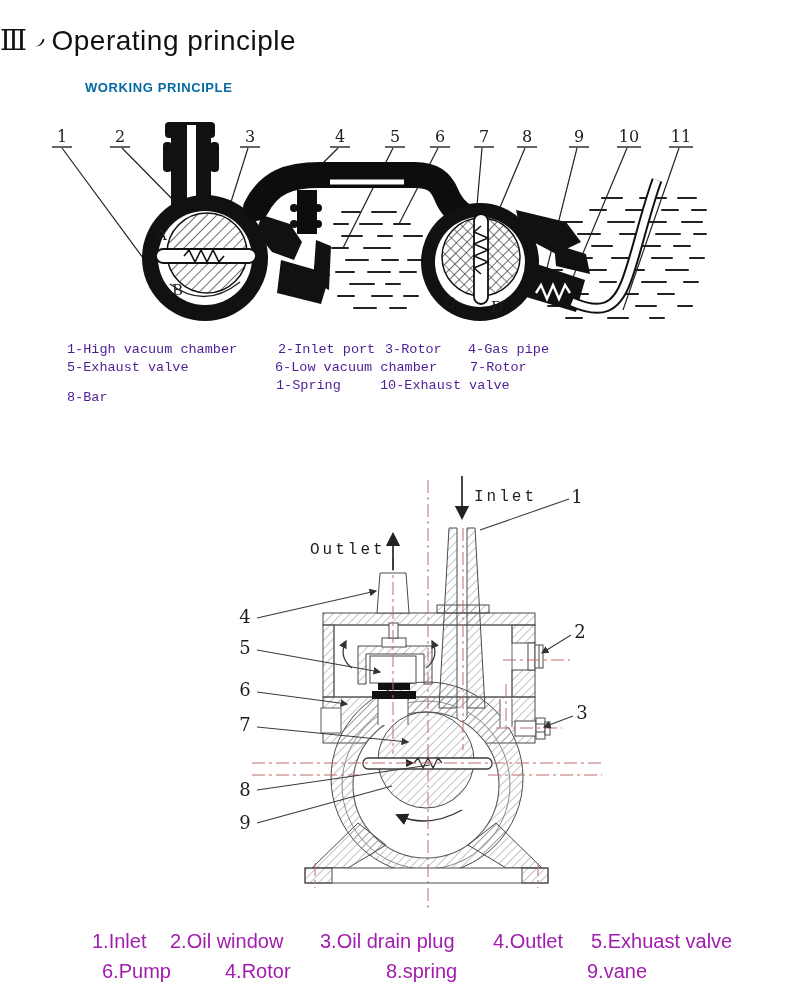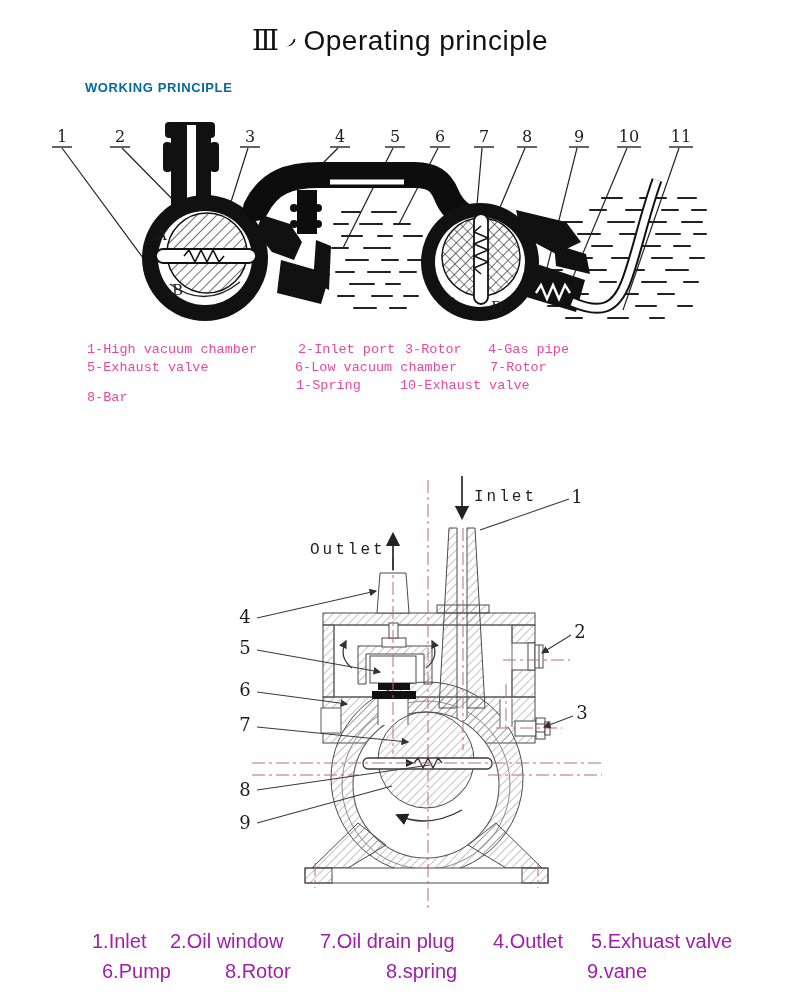--- a/index.html
+++ b/index.html
@@ -1,25 +1,25 @@
 <!DOCTYPE html>
 <html><head>
 <meta charset="utf-8">
 <style>
   html,body{margin:0;padding:0;background:#ffffff;}
   body{width:800px;height:1000px;position:relative;font-family:"Liberation Sans",sans-serif;color:#1a1a1a;overflow:hidden;}
   .abs{position:absolute;}
   
-  .page-title{left:0;top:24px;width:800px;text-align:center;font-size:28px;letter-spacing:.5px;color:#111;}
+  .page-title{left:0;top:24px;width:800px;text-align:left;font-size:28px;letter-spacing:.5px;color:#111;}
   .title-roman{font-family:"DejaVu Serif","DejaVu Sans",serif;font-weight:400;margin-right:2px;}
   .title-sep{display:inline-block;width:16px;height:20px;position:relative;margin-right:6px;}
   .title-sep:before{content:"";position:absolute;left:3px;top:8px;width:9px;height:9px;border-right:2.5px solid #111;border-bottom:0;border-radius:0 0 10px 0;transform:rotate(12deg);}
   .working-heading{left:85px;top:80px;font-size:13px;font-weight:bold;letter-spacing:.6px;color:#0369a1;}
   
-  .legend1 span{position:absolute;font-family:"Liberation Mono","DejaVu Sans Mono",monospace;font-size:13.5px;color:#ec4899;white-space:pre;margin-left:20px;}
+  .legend1 span{position:absolute;font-family:"Liberation Mono","DejaVu Sans Mono",monospace;font-size:13.5px;color:#4c1d95;white-space:pre;}
   
   .legend2 span{position:absolute;font-size:20px;color:#a21caf;white-space:pre;}
   
   text{fill:#1c1c1c;}
   .num1{font-family:"DejaVu Serif","Liberation Serif",serif;font-size:16px;}
   .num2{font-family:"DejaVu Serif","Liberation Serif",serif;font-size:18px;}
   .letter{font-family:"DejaVu Serif","Liberation Serif",serif;font-size:15px;}
   .flowlabel{font-family:"Liberation Mono","DejaVu Sans Mono",monospace;font-size:16px;letter-spacing:3px;fill:#222;}
   .thin{stroke:#3a3a3a;stroke-width:1.1;fill:none;}
   .red{stroke:#c06a6a;stroke-width:1;fill:none;stroke-dasharray:13 4 3 4;}
@@ -351,20 +351,20 @@
       <line class="thin" x1="27" y1="257" x2="178" y2="272" marker-end="url(#arrS)"></line>
       <line class="thin" x1="27" y1="320" x2="200" y2="295"></line>
       <line class="thin" x1="27" y1="353" x2="162" y2="316"></line>
     </g>
   </g>
 </svg>
 
 <div class="legend2">
   <span style="left:92px;top:930px;">1.Inlet</span>
   <span style="left:170px;top:930px;">2.Oil window</span>
-  <span style="left:320px;top:930px;">7.Oil drain plug</span>
+  <span style="left:320px;top:930px;">3.Oil drain plug</span>
   <span style="left:493px;top:930px;">4.Outlet</span>
   <span style="left:591px;top:930px;">5.Exhuast valve</span>
   <span style="left:102px;top:960px;">6.Pump</span>
-  <span style="left:225px;top:960px;">8.Rotor</span>
+  <span style="left:225px;top:960px;">4.Rotor</span>
   <span style="left:386px;top:960px;">8.spring</span>
   <span style="left:587px;top:960px;">9.vane</span>
 </div>
 
 </body></html>

